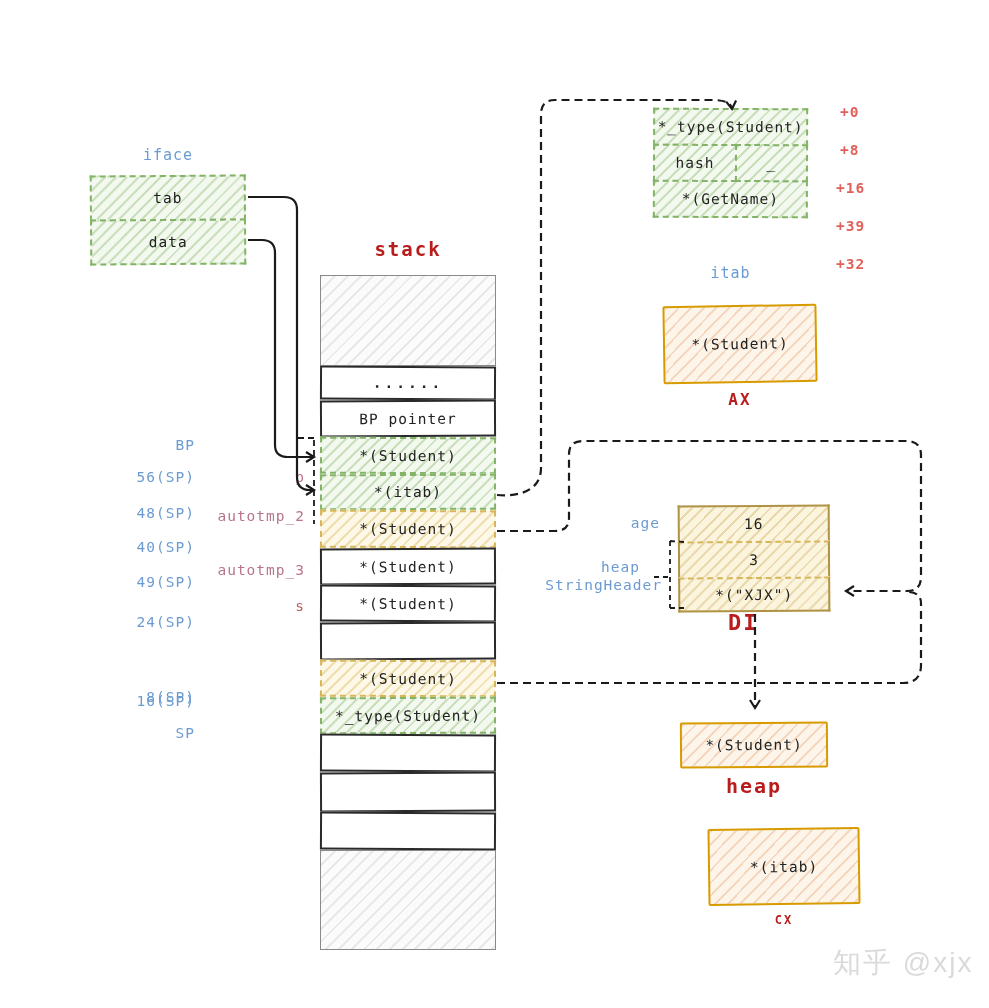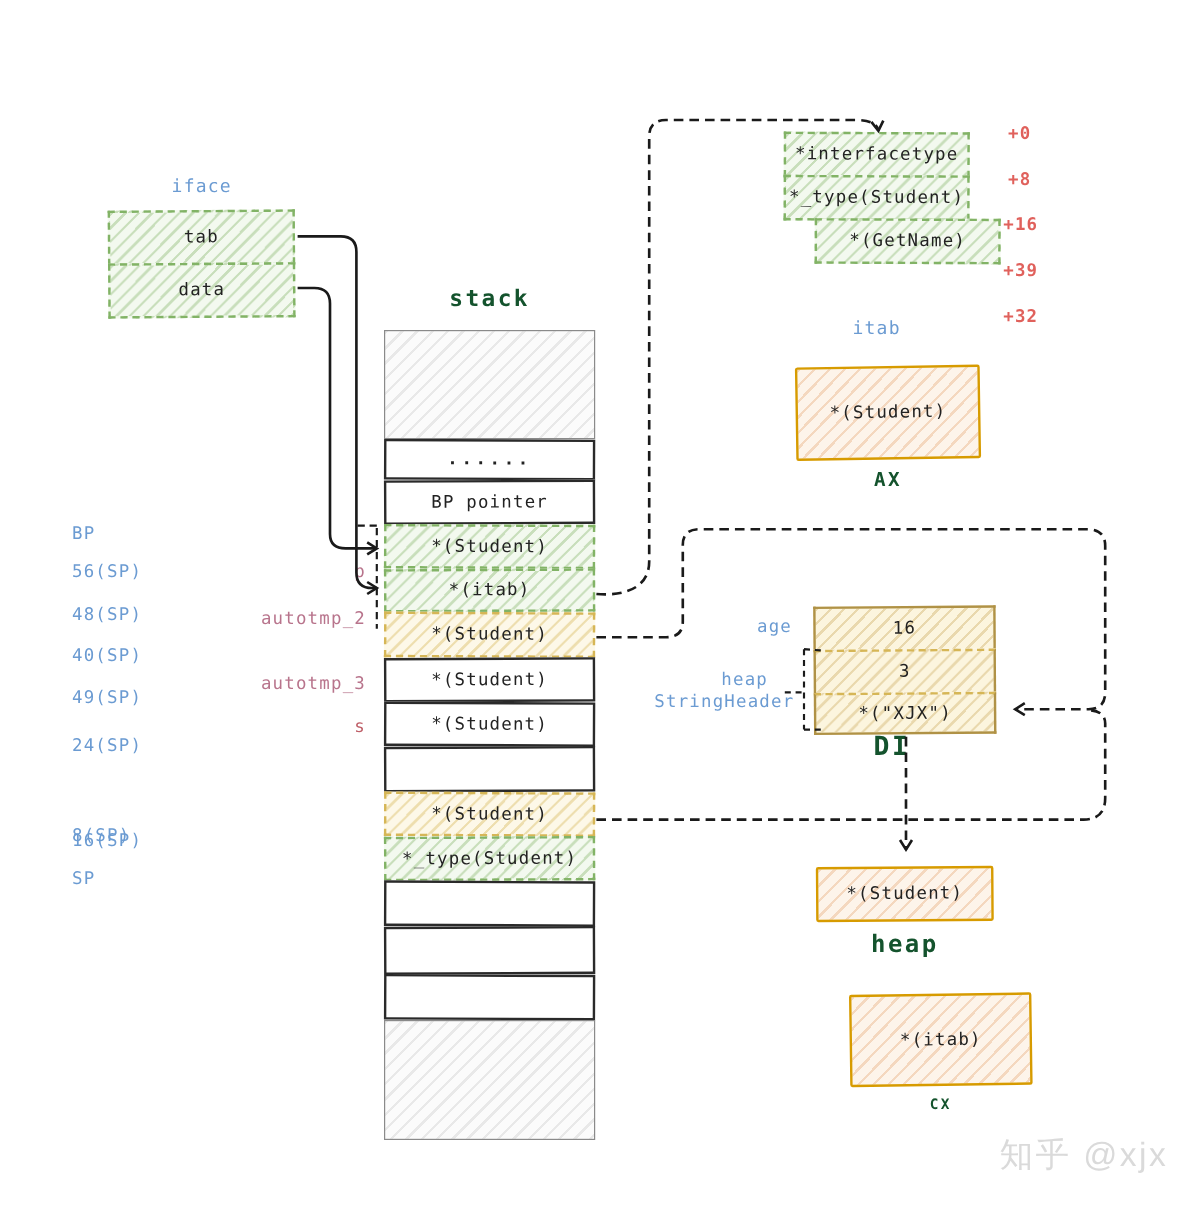--- a/index.html
+++ b/index.html
@@ -1,24 +1,24 @@
 <!DOCTYPE html>
 <html><head>
 <meta charset="utf-8">
 <style>
   html,body{margin:0;padding:0;background:#fff;}
   #canvas{position:relative;width:989px;height:1008px;background:#ffffff;overflow:hidden;
           font-family:"DejaVu Sans Mono","Liberation Mono",monospace;}
   .abs{position:absolute;}
   .lbl-blue{color:#6b9bd2;font-size:15px;letter-spacing:1px;}
-  .lbl-blue-bold{color:#14532d;font-weight:bold;letter-spacing:2px;}
+  .lbl-blue-bold{color:#b91c1c;font-weight:bold;letter-spacing:2px;}
   .lbl-red{color:#e0615c;font-size:14.5px;font-weight:bold;letter-spacing:1px;}
   .lbl-pink{color:#b8748c;font-size:14.5px;letter-spacing:1px;}
   .lbl-s{color:#bf6069;font-size:14.5px;letter-spacing:1px;}
-  .sp-lbl{color:#6b9bd2;font-size:14.5px;letter-spacing:1px;width:135px;left:60px;
+  .sp-lbl{color:#6b9bd2;font-size:14.5px;letter-spacing:1px;width:135px;left:60px;text-align:right;
           transform:translateY(-50%);}
   .var-lbl{font-size:14.5px;width:145px;left:160px;text-align:right;transform:translateY(-50%);}
 
   
   .hatch-green{background:#f3f9ef;background-image:repeating-linear-gradient(135deg,rgba(130,179,102,.38) 0 2px,transparent 2px 8px);}
   .hatch-yellow{background:#fdf8e8;background-image:repeating-linear-gradient(135deg,rgba(214,182,86,.40) 0 2px,transparent 2px 8px);}
   .hatch-orange{background:#fdf4ea;background-image:repeating-linear-gradient(135deg,rgba(224,150,90,.30) 0 2px,transparent 2px 9px);}
   .hatch-tan{background:#fcf5de;background-image:repeating-linear-gradient(135deg,rgba(190,150,60,.30) 0 2px,transparent 2px 8px);}
   .hatch-gray{background:#fbfbfb;background-image:repeating-linear-gradient(135deg,rgba(120,120,120,.14) 0 2px,transparent 2px 9px);}
 
@@ -90,23 +90,26 @@
   </div>
 
   <div>
     <div class="abs var-lbl lbl-pink" style="top:477px;">p</div>
     <div class="abs var-lbl lbl-pink" style="top:516px;">autotmp_2</div>
     <div class="abs var-lbl lbl-pink" style="top:570px;">autotmp_3</div>
     <div class="abs var-lbl lbl-s" style="top:606px;">s</div>
   </div>
 
   <div class="abs" style="left:653px;top:110px;transform:rotate(.2deg);">
-    <div class="green-cell hatch-green" style="width:155px;height:38px;">*interfacetype</div>
     <div class="green-cell hatch-green" style="width:155px;height:38px;margin-top:-2px;">*_type(Student)</div>
-    <div class="green-cell hatch-green" style="width:155px;height:38px;margin-top:-2px;margin-left:26px;">*(GetName)</div>
+    <div style="display:flex;margin-top:-2px;">
+      <div class="green-cell hatch-green" style="width:84px;height:38px;">hash</div>
+      <div class="green-cell hatch-green" style="width:73px;height:38px;margin-left:-2px;">_</div>
+    </div>
+    <div class="green-cell hatch-green" style="width:155px;height:38px;margin-top:-2px;">*(GetName)</div>
   </div>
 
   <div>
     <div class="abs lbl-red" style="left:840px;top:104px;">+0</div>
     <div class="abs lbl-red" style="left:840px;top:142px;">+8</div>
     <div class="abs lbl-red" style="left:836px;top:180px;">+16</div>
     <div class="abs lbl-red" style="left:836px;top:218px;">+39</div>
     <div class="abs lbl-red" style="left:836px;top:256px;">+32</div>
   </div>
   <div class="abs lbl-blue" style="left:653px;top:264px;width:155px;text-align:center;">itab</div>

